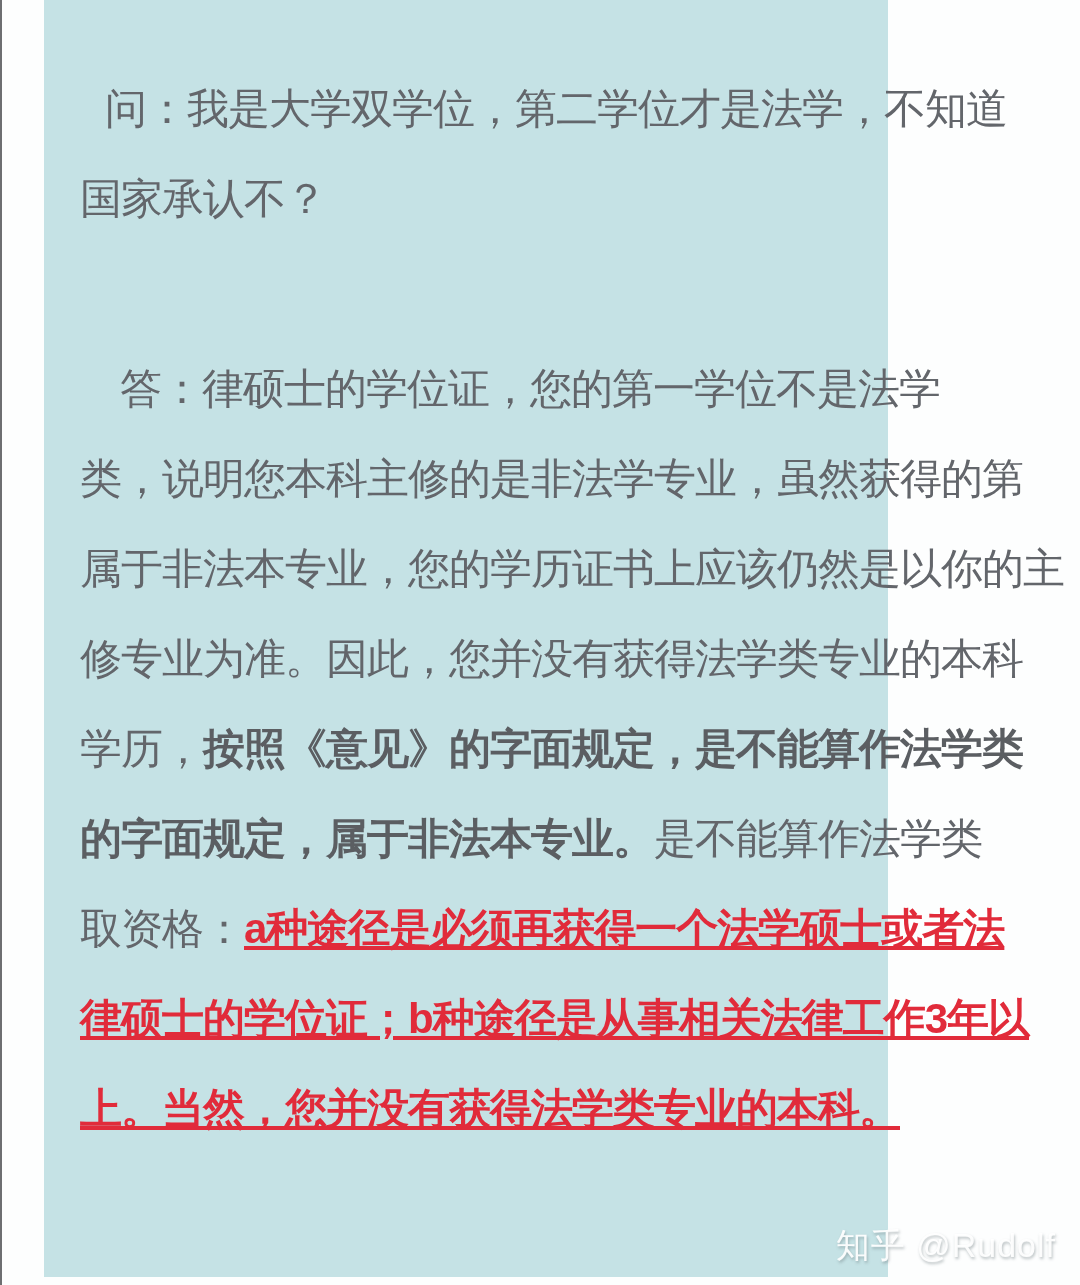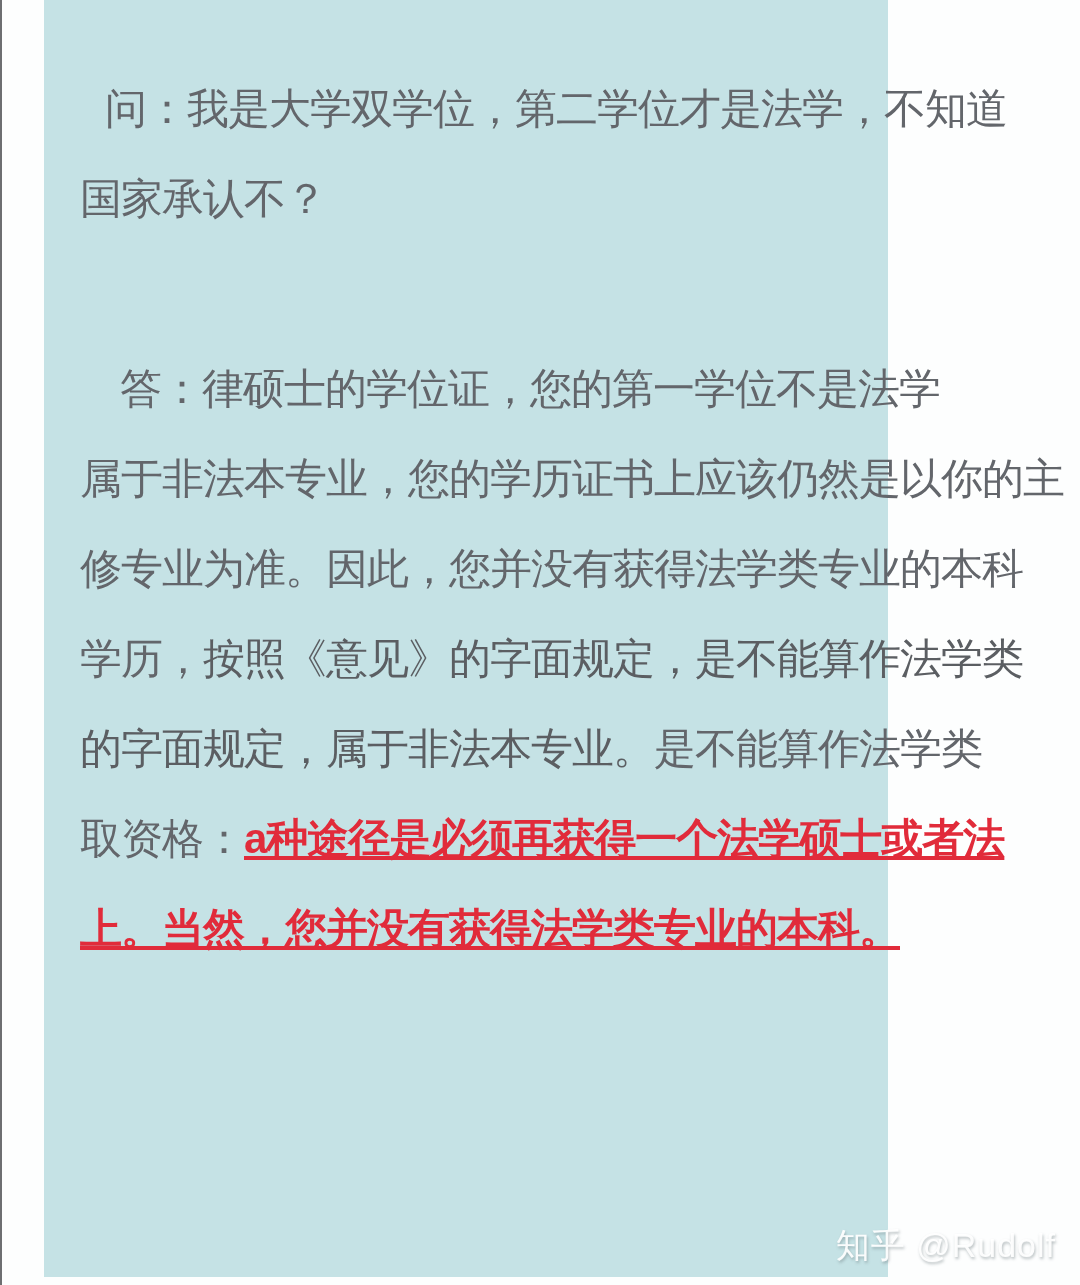--- a/index.html
+++ b/index.html
@@ -25,21 +25,21 @@
   .para{margin:0;}
   .para-answer{margin-top:100px;}
   .line{
     height:90px;line-height:90px;
     font-size:42px;letter-spacing:-1px;
     white-space:nowrap;
   }
   .indent-q{padding-left:25px;}
   .indent-a{padding-left:40px;}
   .seg-gray{color:#63666b;font-weight:500;}
-  .seg-gray-bold{color:#5b5e62;font-weight:400;}
+  .seg-gray-bold{color:#5b5e62;font-weight:700;}
   .seg-red-bold{color:#e12b3a;font-weight:700;text-decoration:underline;}
   .watermark{
     position:absolute;right:24px;bottom:16px;
     font-size:34px;letter-spacing:1px;
     color:rgba(255,255,255,0.93);
     text-shadow:1px 2px 3px rgba(100,112,118,0.45);
     font-weight:500;
   }
 </style>
 </head>
@@ -51,25 +51,27 @@
   <div class="sheet">
     <div class="textblock">
 
       <div class="para">
         <div class="line indent-q"><span class="seg-gray">问：我是大学双学位，第二学位才是法学，不知道</span></div>
         <div class="line"><span class="seg-gray">国家承认不？</span></div>
       </div>
 
       <div class="para para-answer">
         <div class="line indent-a"><span class="seg-gray">答：律硕士的学位证，您的第一学位不是法学</span></div>
+        <div class="line"><span class="seg-gray">类，说明您本科主修的是非法学专业，虽然获得的第</span></div>
         <div class="line"><span class="seg-gray">属于非法本专业，您的学历证书上应该仍然是以你的主</span></div>
         <div class="line"><span class="seg-gray">修专业为准。因此，您并没有获得法学类专业的本科</span></div>
         <div class="line"><span class="seg-gray">学历，</span><span class="seg-gray-bold">按照《意见》的字面规定，是不能算作法学类</span></div>
         <div class="line"><span class="seg-gray-bold">的字面规定，属于非法本专业。</span><span class="seg-gray">是不能算作法学类</span></div>
         <div class="line"><span class="seg-gray">取资格：</span><span class="seg-red-bold">a种途径是必须再获得一个法学硕士或者法</span></div>
+        <div class="line"><span class="seg-red-bold">律硕士的学位证；b种途径是从事相关法律工作3年以</span></div>
         <div class="line"><span class="seg-red-bold">上。当然，您并没有获得法学类专业的本科。</span></div>
       </div>
 
     </div>
   </div>
 
   <div class="watermark">知乎 @Rudolf</div>
 </div>
 
 </body></html>

